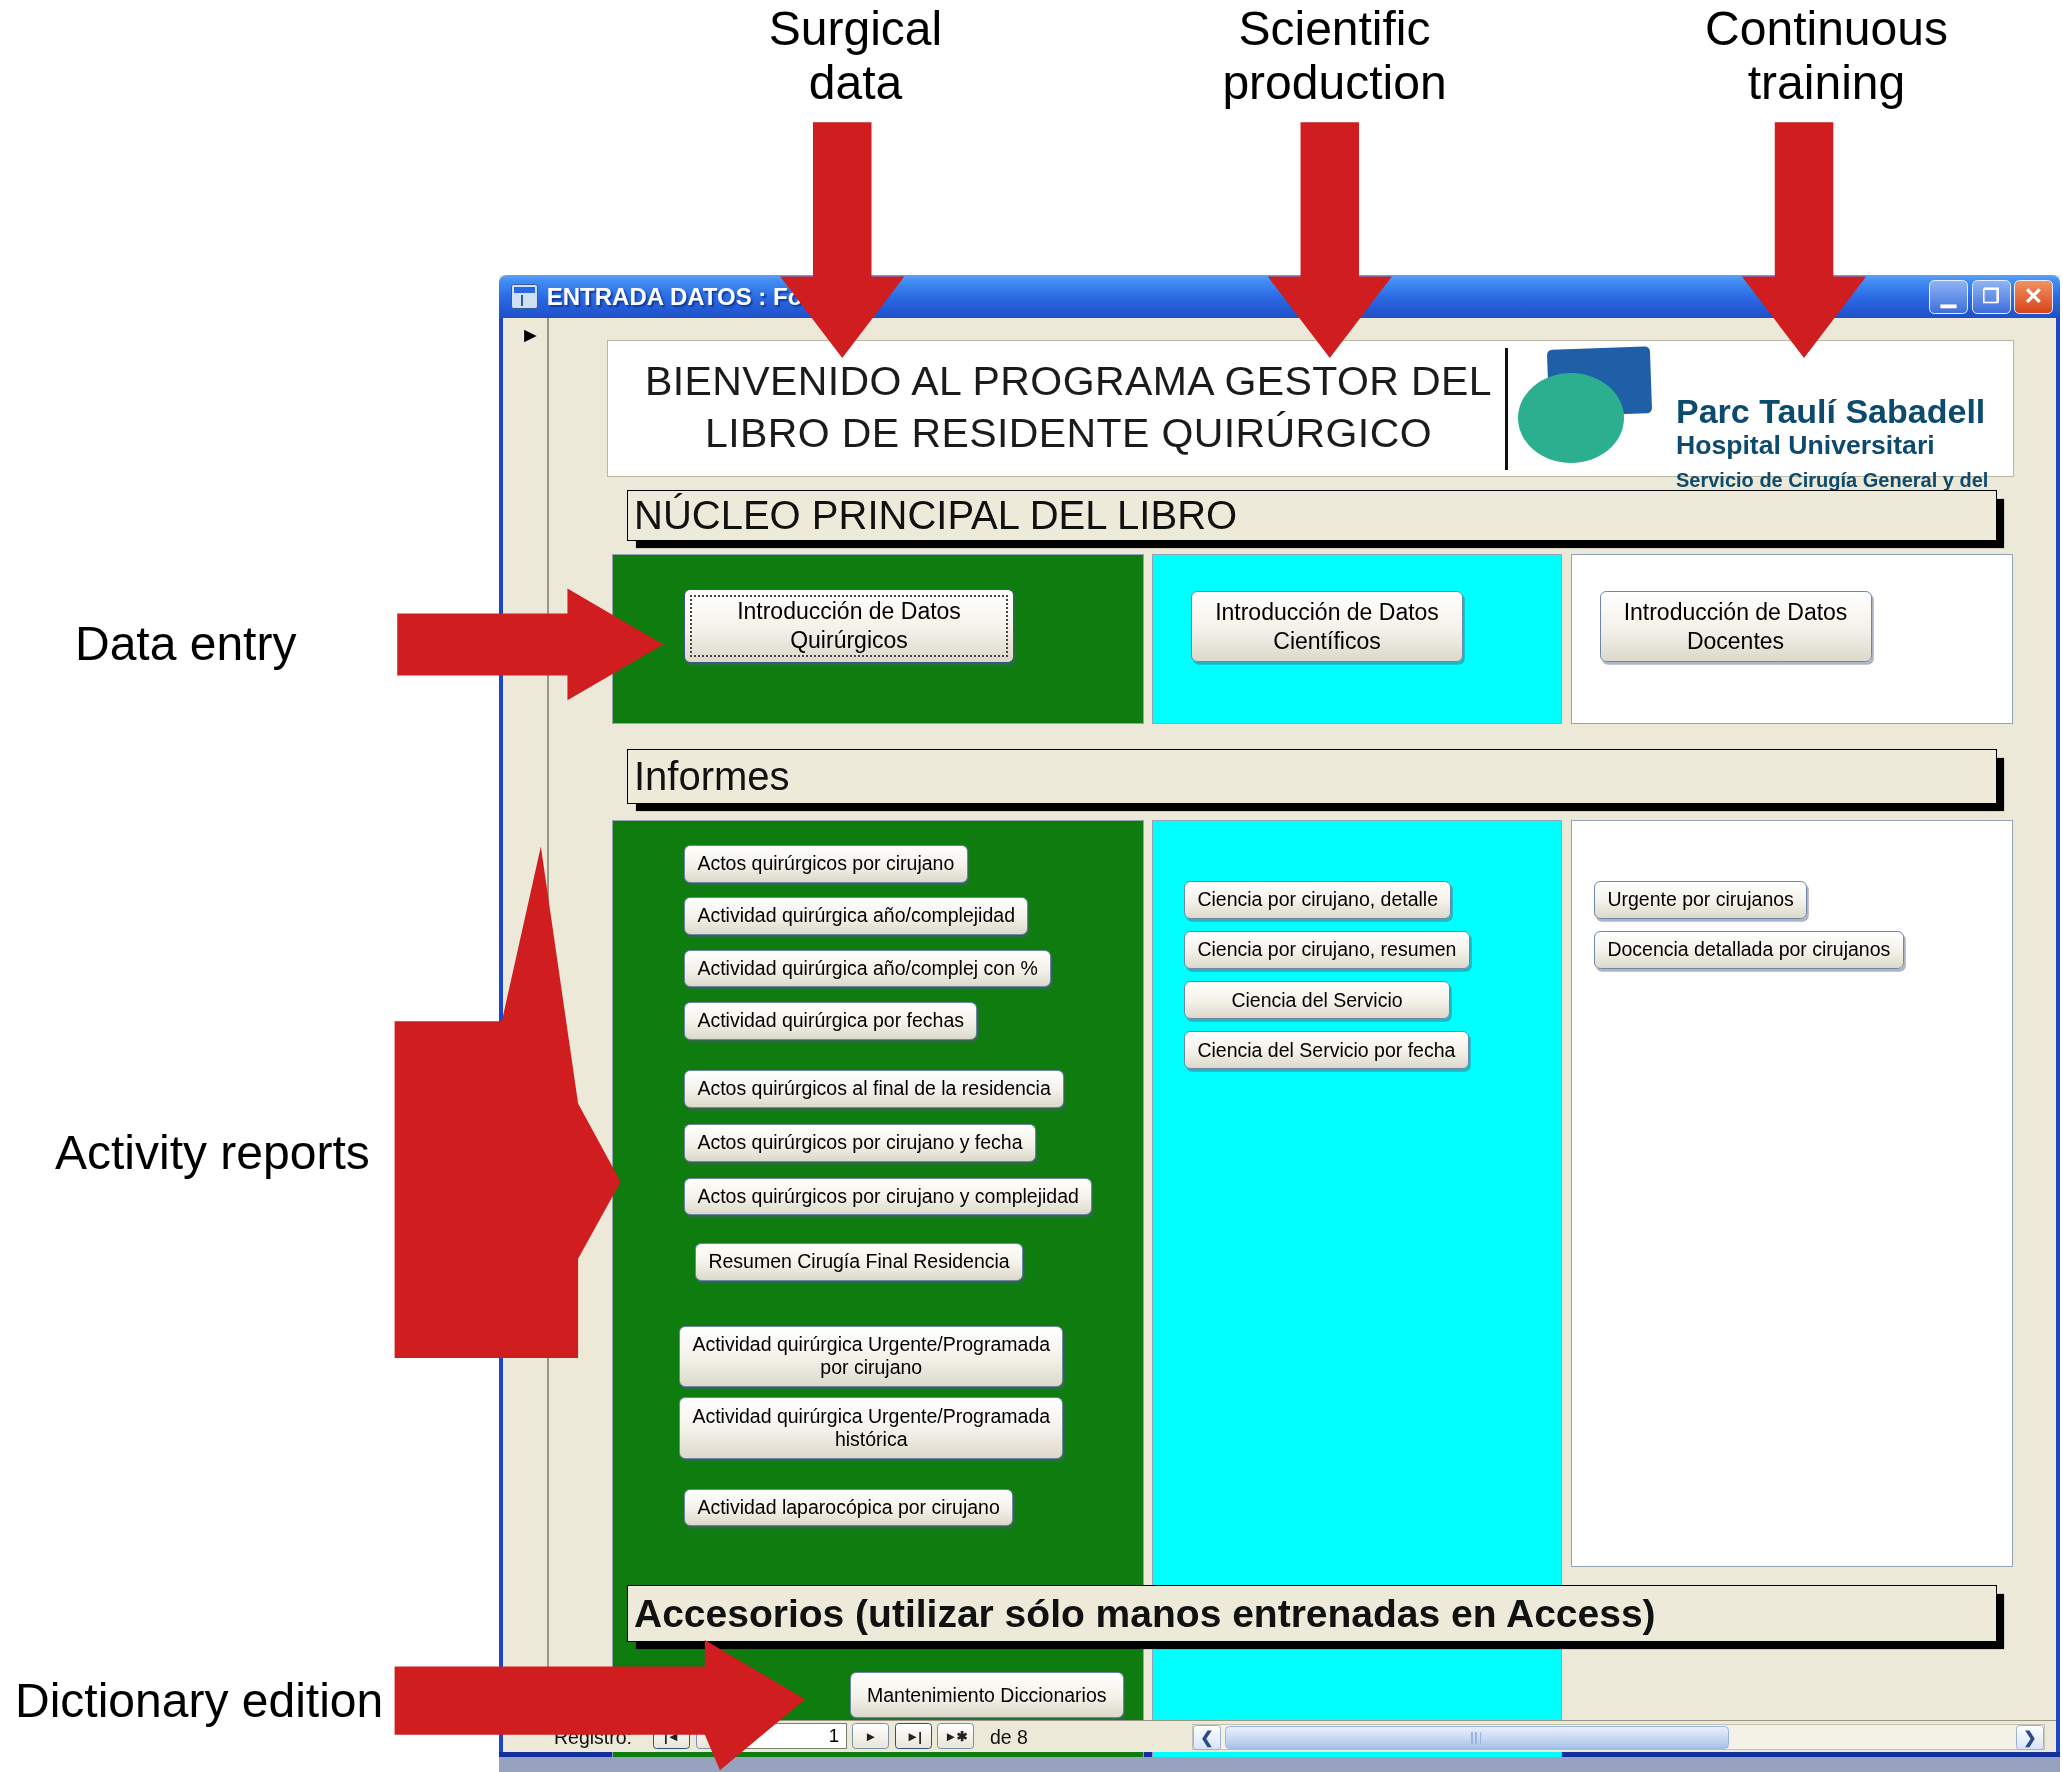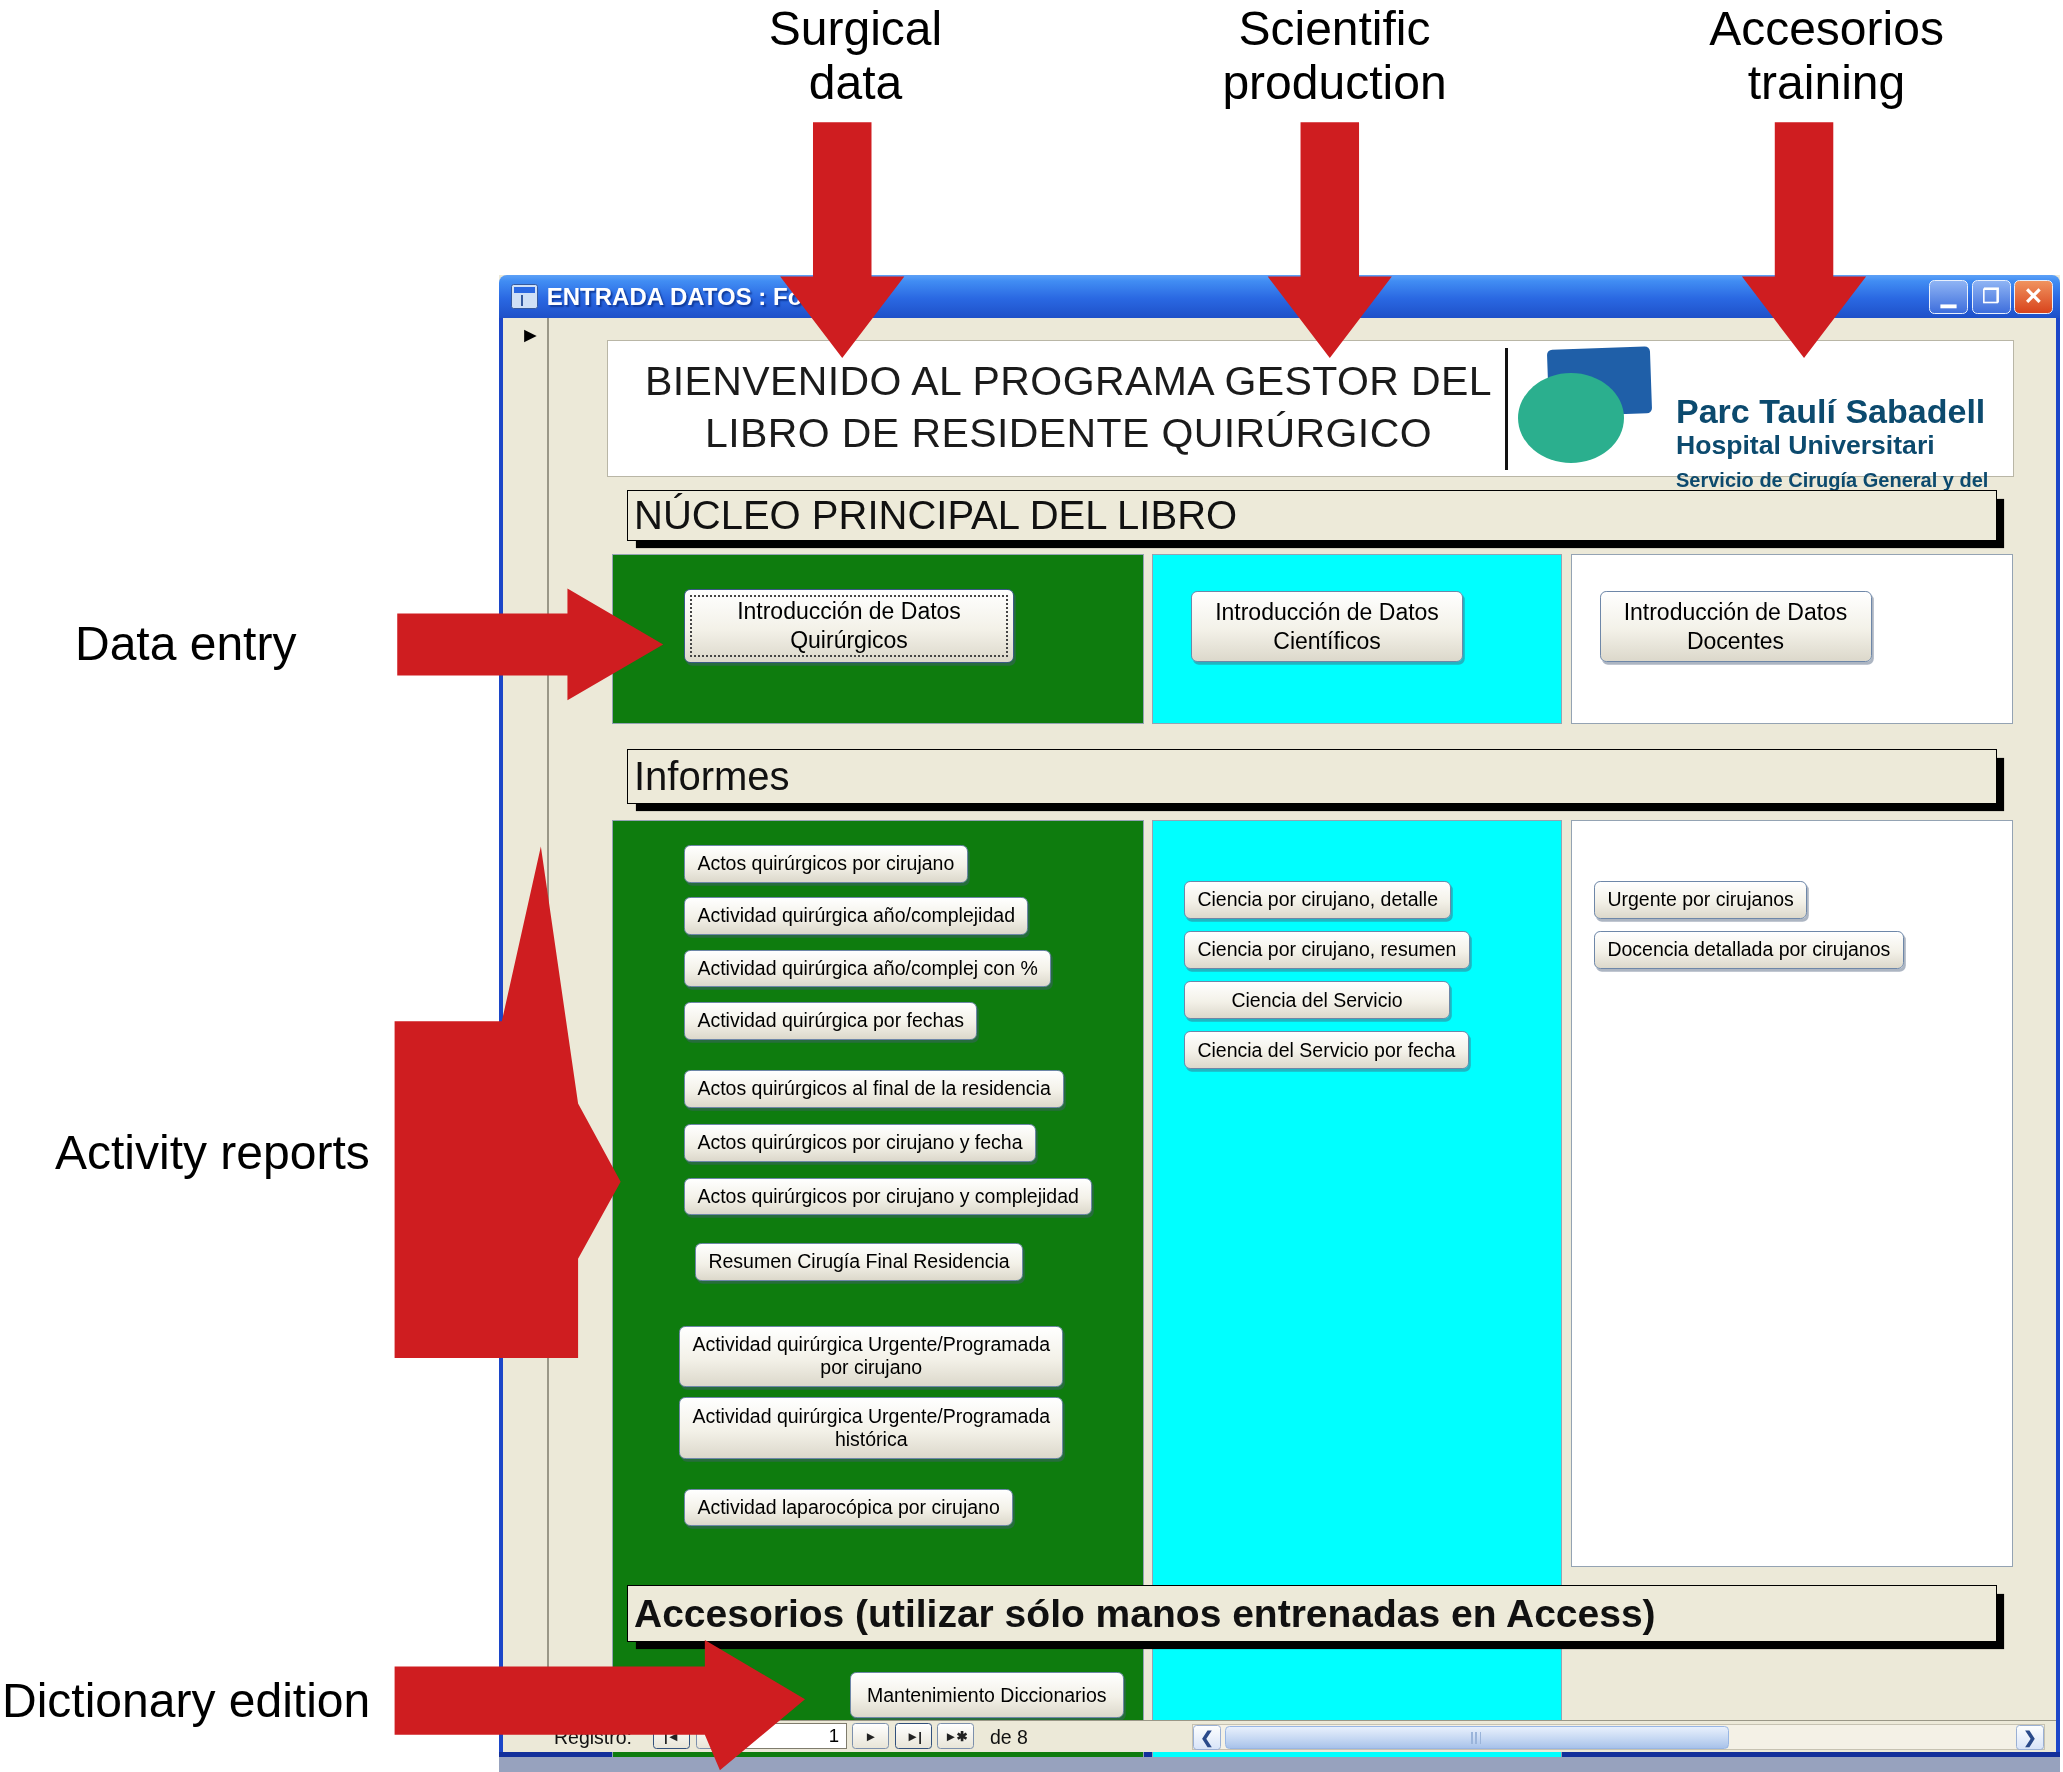--- a/index.html
+++ b/index.html
@@ -239,25 +239,25 @@
         <div class="hs-btn hs-right">❯</div>
       </div>
     </div>
   </div>
   <div class="under-strip"></div>
 
   <div class="annot-label annot-top" style="left:634px;top:1.8px;">Surgical
 data</div>
   <div class="annot-label annot-top" style="left:1113px;top:1.8px;">Scientific
 production</div>
-  <div class="annot-label annot-top" style="left:1605px;top:1.8px;">Accesorios
+  <div class="annot-label annot-top" style="left:1605px;top:1.8px;">Continuous
 training</div>
   <div class="annot-label" style="left:75px;top:617px;">Data entry</div>
   <div class="annot-label" style="left:55px;top:1126px;">Activity reports</div>
-  <div class="annot-label" style="left:2px;top:1674px;">Dictionary edition</div>
+  <div class="annot-label" style="left:15px;top:1674px;">Dictionary edition</div>
 
   <svg class="overlay" width="2063" height="1772" viewBox="0 0 2327 1999">
     <polygon class="annot-arrow" points="917,138 983,138 983,312 1020,312 950,404 880,312 917,312"></polygon>
     <polygon class="annot-arrow" points="1467,138 1533,138 1533,312 1570,312 1500,404 1430,312 1467,312"></polygon>
     <polygon class="annot-arrow" points="2002,138 2068,138 2068,312 2105,312 2035,404 1965,312 2002,312"></polygon>
     <polygon class="annot-arrow" points="448,692 640,692 640,664 748,727 640,790 640,762 448,762"></polygon>
     <polygon class="annot-arrow" points="610,955 652,1245 700,1333 652,1420 652,1532 445,1532 445,1152 566,1152"></polygon>
     <polygon class="annot-arrow" points="445,1880 795,1880 795,1850 908,1917 812,1997 795,1957 445,1957"></polygon>
   </svg>
 </div>

